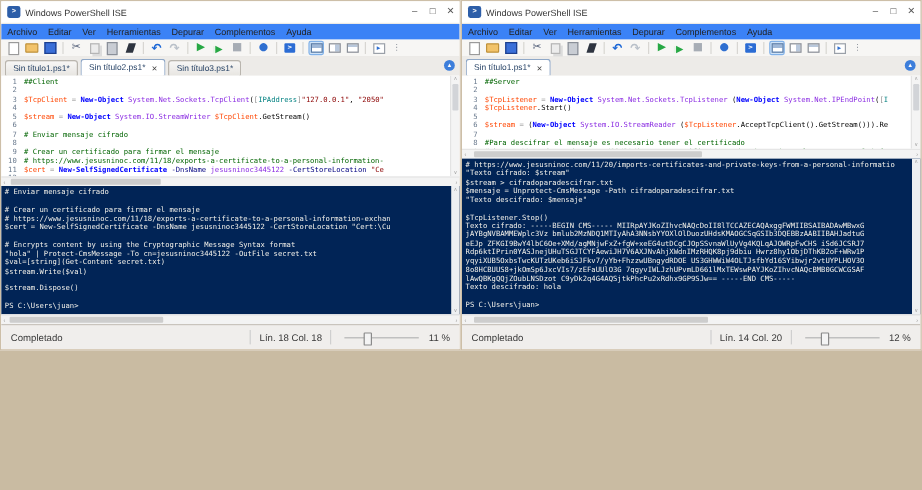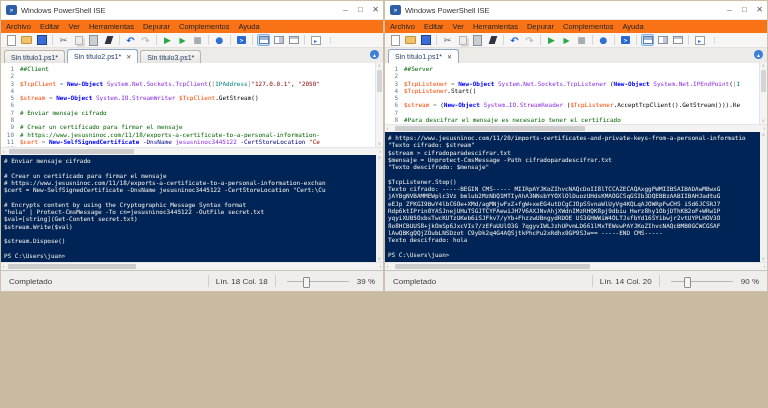--- a/index.html
+++ b/index.html
@@ -7,21 +7,21 @@
   .screen{width:768px;height:408px;display:flex;overflow:hidden;}
   .window{width:384px;height:292px;display:flex;flex-direction:column;background:#ffffff;border:1px solid #cdbfa8;box-sizing:border-box;overflow:hidden;}
 
   
   .titlebar{height:18px;display:flex;align-items:center;background:#ffffff;border-bottom:1px solid #eceae6;flex:0 0 auto;}
   .appicon{width:11px;height:10px;margin:0 4px 0 5px;background:#2d5ea8;border-radius:2px;color:#fff;font-size:6px;font-weight:bold;display:flex;align-items:center;justify-content:center;line-height:1;}
   .title-text{font-size:7.5px;color:#333;flex:1;white-space:nowrap;overflow:hidden;}
   .winbtn{width:15px;text-align:center;font-size:8px;color:#555;line-height:18px;}
 
   
-  .menubar{height:13px;display:flex;align-items:center;background:#f97316;padding-left:5px;flex:0 0 auto;}
+  .menubar{height:13px;display:flex;align-items:center;background:#3b82f6;padding-left:5px;flex:0 0 auto;}
   .menu-item{font-size:7.5px;color:#222;margin-right:9px;white-space:nowrap;}
 
   
   .toolbar{height:14px;display:flex;align-items:center;background:#f7f6f4;border-bottom:1px solid #e4e2de;padding-left:3px;flex:0 0 auto;}
   .tbi{width:13px;height:12px;display:inline-flex;align-items:center;justify-content:center;margin:0 1px;border-radius:2px;position:relative;box-sizing:border-box;font-family:"DejaVu Sans",sans-serif;}
   .sep{width:1px;height:10px;background:#d8d6d2;margin:0 3px;display:inline-block;}
   .i-new-script::before{content:"";width:7px;height:9px;background:#fff;border:1px solid #9a9a9a;display:block;}
   .i-open-script::before{content:"";width:9px;height:6px;background:#f2c36a;border:1px solid #bf923c;border-radius:1px;display:block;}
   .i-save::before{content:"";width:8px;height:8px;background:#3a6fd8;border:1px solid #1d3f8c;display:block;}
   .i-cut{font-size:9px;color:#55617a;}
@@ -229,21 +229,21 @@
       <span class="hs-arrow hs-right">›</span>
     </div>
     <div class="statusbar">
       <span class="status-state">Completado</span>
       <span class="status-div"></span>
       <span class="status-pos">Lín. 18 Col. 18</span>
       <span class="status-div"></span>
       <span class="zoom-slider">
           <span class="zoom-handle"></span>
         </span>
-      <span class="zoom-label">39 %</span>
+      <span class="zoom-label">11 %</span>
     </div>
   </div>
 
   <div class="window win-right">
     <div class="titlebar">
       <span class="appicon">&gt;</span>
       <span class="title-text">Windows PowerShell ISE</span>
       <span class="winbtn">–</span>
       <span class="winbtn">□</span>
       <span class="winbtn">✕</span>
@@ -352,17 +352,17 @@
       <span class="hs-arrow hs-right">›</span>
     </div>
     <div class="statusbar">
       <span class="status-state">Completado</span>
       <span class="status-div"></span>
       <span class="status-pos">Lín. 14 Col. 20</span>
       <span class="status-div"></span>
       <span class="zoom-slider">
           <span class="zoom-handle"></span>
         </span>
-      <span class="zoom-label">90 %</span>
+      <span class="zoom-label">12 %</span>
     </div>
   </div>
 
 </div>
 
 </body></html>

